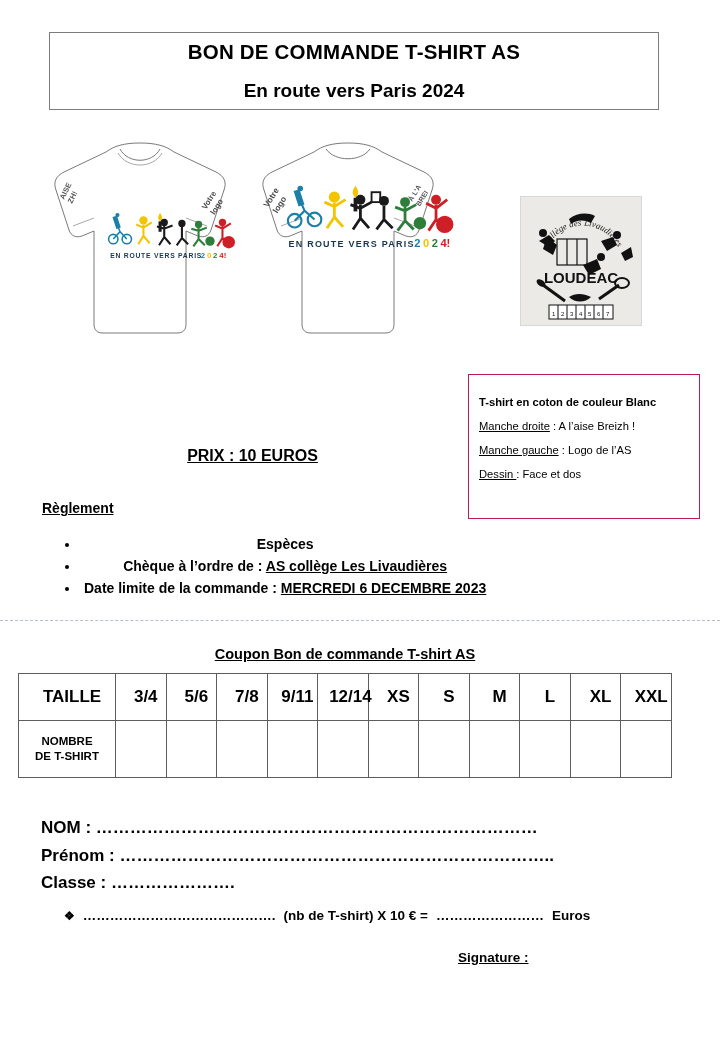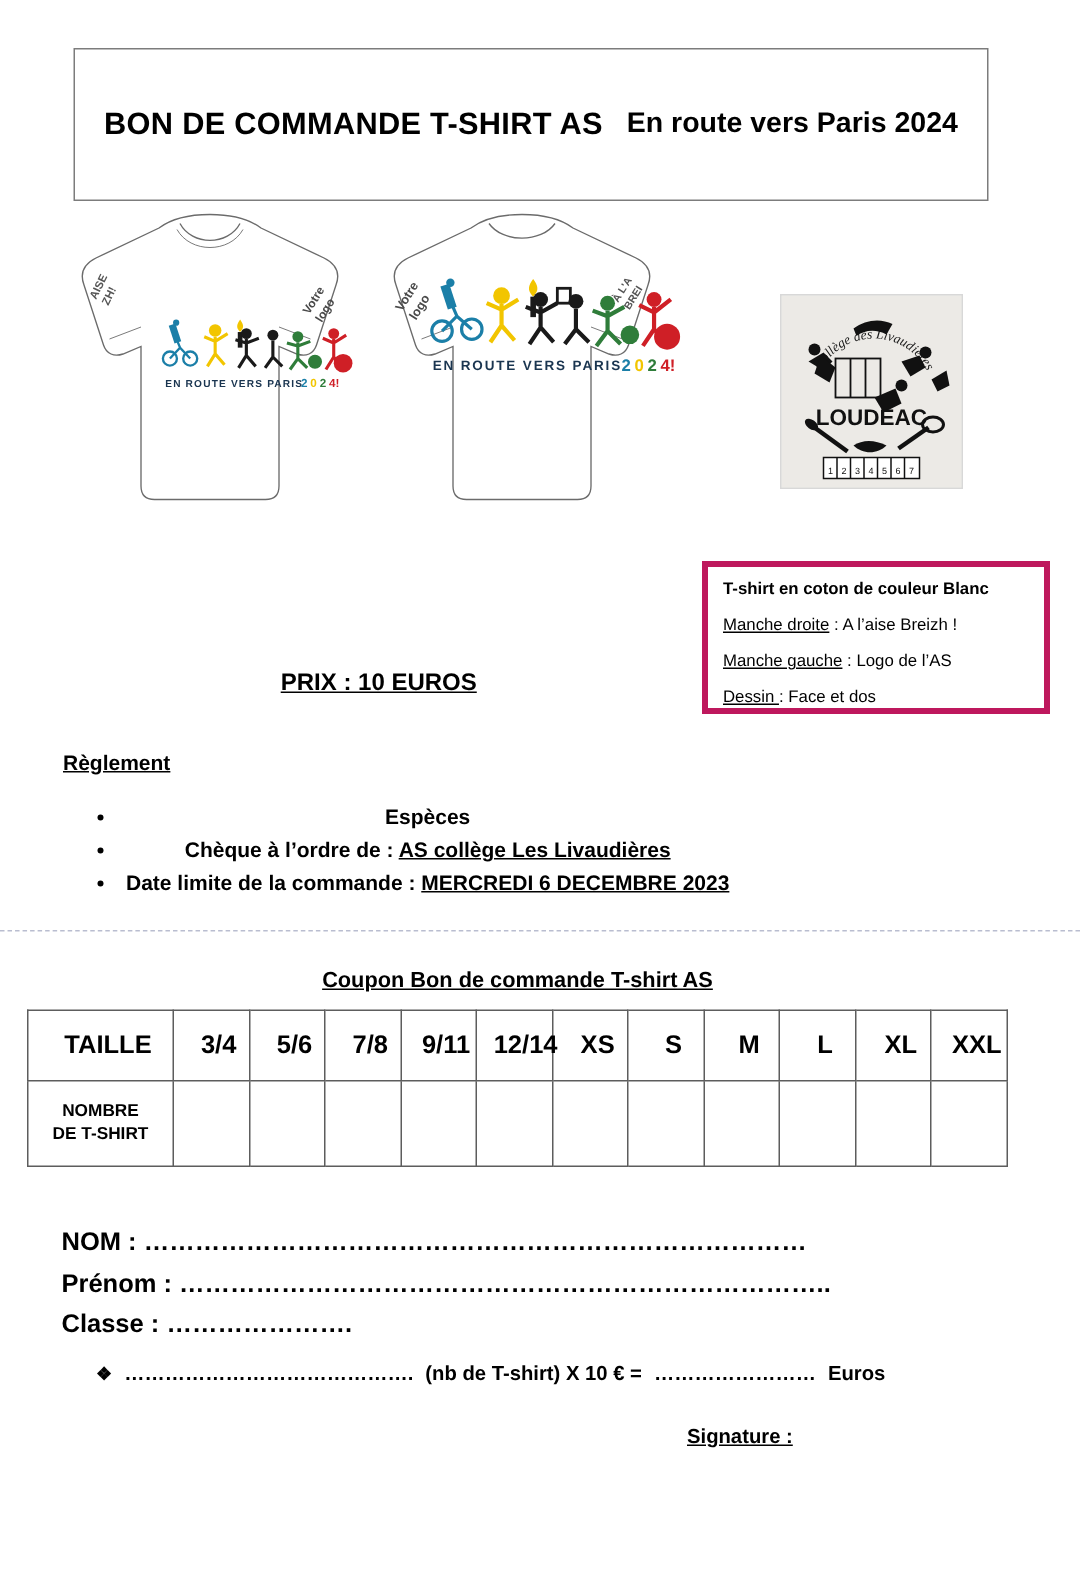--- a/index.html
+++ b/index.html
@@ -15,25 +15,25 @@
     color: #000000;
     overflow: hidden;
   }
 
   
   .title-box {
     position: absolute;
     left: 49px;
     top: 32px;
     width: 610px;
-    height: 102px;
+    height: 78px;
     border: 1.5px solid #7c7c7c;
     box-sizing: border-box;
     display: flex;
-    flex-direction: row;
+    flex-direction: column;
     align-items: center;
     justify-content: center;
     gap: 16px;
   }
   .title-line1 {
     font-size: 20.5px;
     font-weight: bold;
     letter-spacing: .2px;
   }
   .title-line2 {
@@ -59,24 +59,24 @@
     background: #ededea;
     overflow: hidden;
   }
 
   
   .info-box {
     position: absolute;
     left: 468px;
     top: 374px;
     width: 232px;
-    height: 102px;
-    border: 4px solid #be185d;
+    height: 145px;
+    border: 1px solid #be185d;
     box-sizing: border-box;
-    padding: 8px 10px 0 10px;
+    padding: 20px 10px 0 10px;
   }
   .info-line {
     font-size: 11.2px;
     line-height: 1.35;
     margin-bottom: 9px;
     white-space: nowrap;
   }
   .info-line.bold { font-weight: bold; }
   .u { text-decoration: underline; }
 

